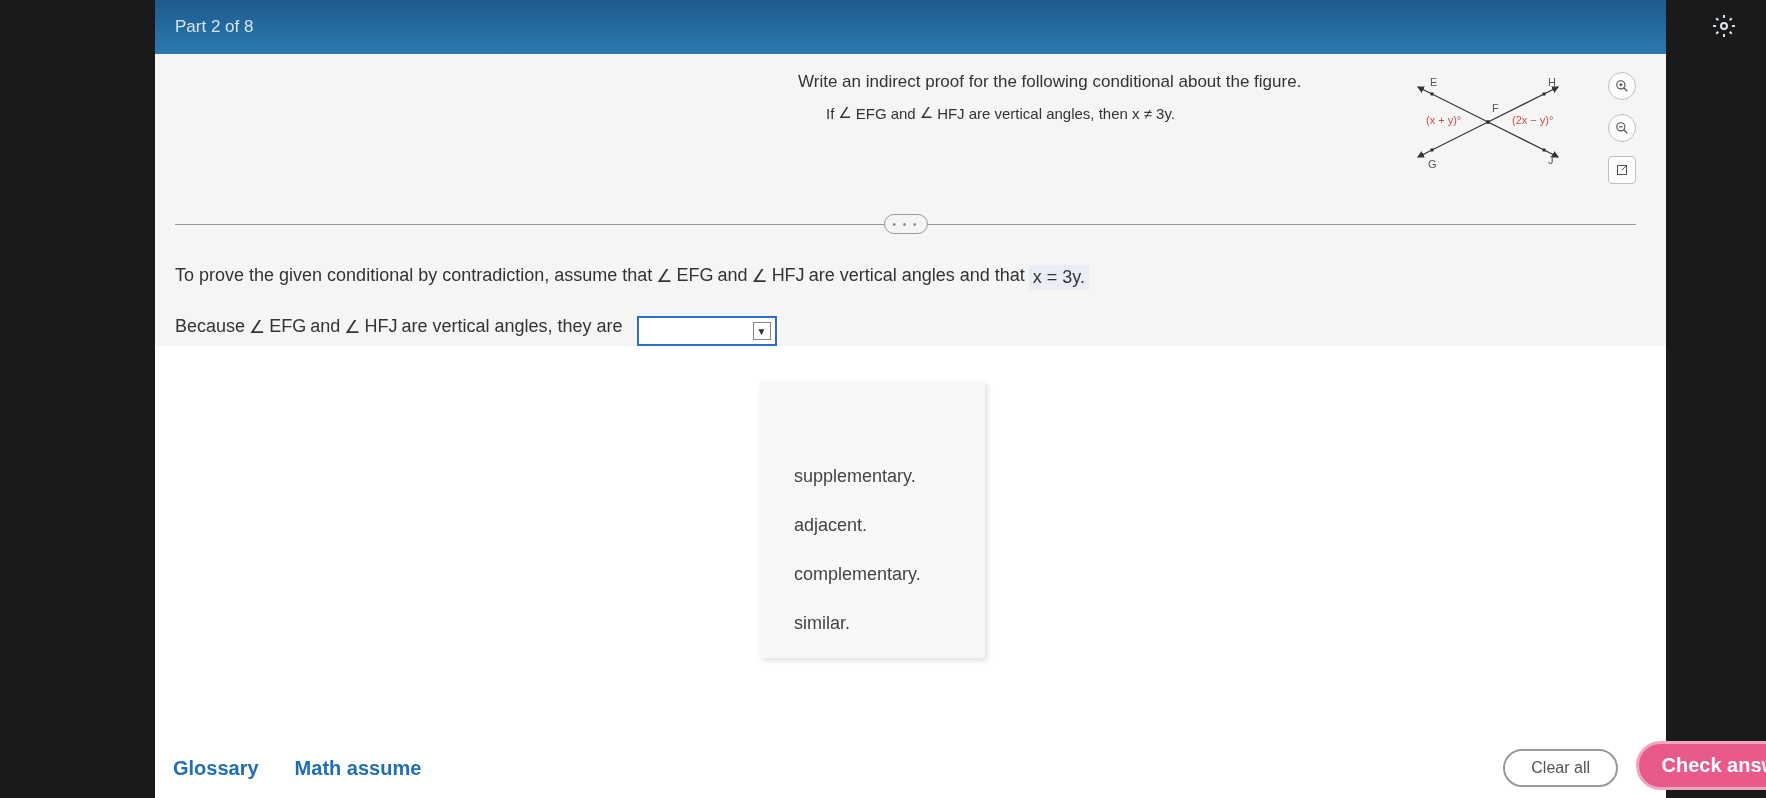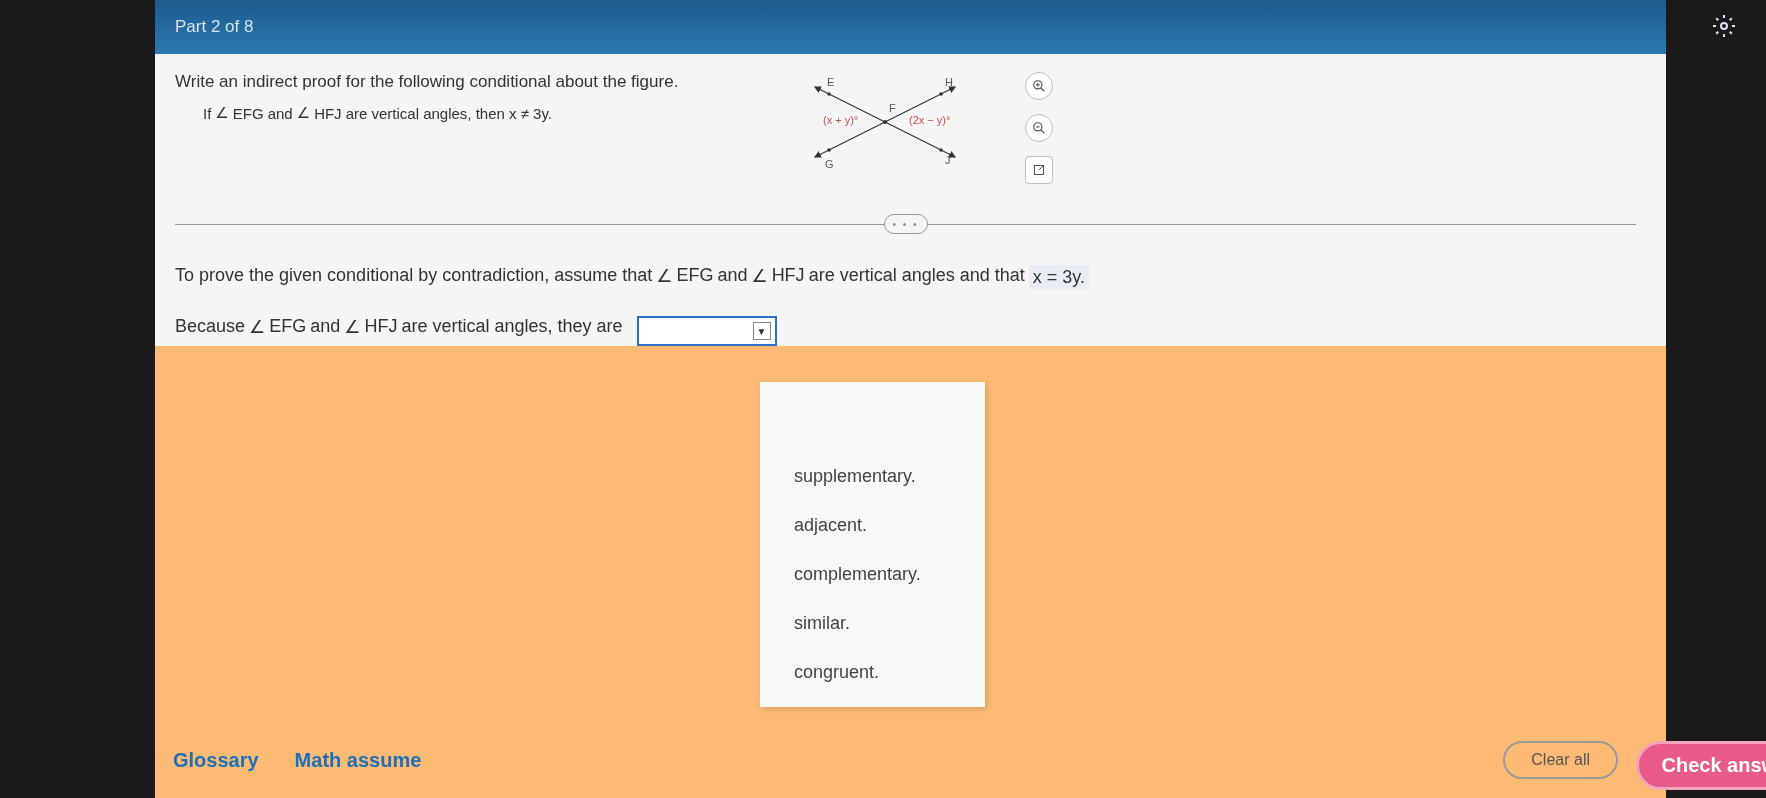--- a/index.html
+++ b/index.html
@@ -4,21 +4,21 @@
 <style>
 * { margin: 0; padding: 0; box-sizing: border-box; }
 body {
   font-family: Arial, Helvetica, sans-serif;
   background: #1a1a1a;
   width: 1766px;
   height: 798px;
   overflow: hidden;
 }
 .frame {
-  background: #fdba74;
+  background: #ffffff;
   margin: 0 100px 0 155px;
   height: 798px;
   position: relative;
 }
 .header-bar {
   background: linear-gradient(to bottom, #1e5a8e, #2a7ab0);
   height: 54px;
   display: flex;
   align-items: center;
   padding: 0 20px;
@@ -42,21 +42,21 @@
   margin-bottom: 12px;
 }
 .problem-condition {
   font-size: 15px;
   color: #333;
   margin-left: 28px;
   display: flex;
   align-items: center;
   gap: 4px;
 }
-.top-row { display: flex; gap: 40px; }
+.top-row { display: flex; gap: 20px; justify-content: flex-end; }
 .figure-area { margin-left: 20px; position: relative; width: 180px; height: 100px; }
 .figure-controls { display: flex; flex-direction: column; gap: 14px; margin-left: 10px; }
 .ctrl-btn {
   width: 28px; height: 28px;
   border: 1px solid #c0c0c0;
   background: #fdfdfd;
   border-radius: 14px;
   display: flex; align-items: center; justify-content: center;
   font-size: 14px; color: #555;
   cursor: pointer;
@@ -99,21 +99,21 @@
   background: #f8f8f6;
   box-shadow: 2px 2px 6px rgba(0,0,0,0.15);
   padding: 70px 0 10px 0;
 }
 .dropdown-item {
   padding: 14px 34px;
   font-size: 18px; color: #444;
   cursor: pointer;
 }
 .footer {
-  position: absolute; bottom: 12px; left: 0; right: 0;
+  position: absolute; bottom: 4px; left: 0; right: 0;
   height: 52px;
   display: flex; align-items: center;
   padding: 0 18px;
 }
 .footer-link {
   color: #1e6fb8; font-weight: bold; font-size: 20px;
   margin-right: 36px; cursor: pointer;
 }
 .footer-spacer { flex: 1; }
 .clear-btn {
@@ -243,21 +243,20 @@
         <div class="dropdown-arrow">▼</div>
       </div>
     </div>
   </div>
 
   <div class="dropdown-menu">
     <div class="dropdown-item">supplementary.</div>
     <div class="dropdown-item">adjacent.</div>
     <div class="dropdown-item">complementary.</div>
     <div class="dropdown-item">similar.</div>
-    <div class="dropdown-item">congruent.</div>
   </div>
 
   <div class="footer">
     <span class="footer-link">Glossary</span>
     <span class="footer-link">Math assume</span>
     <span class="footer-spacer"></span>
     <button class="clear-btn">Clear all</button>
   </div>
   <button class="check-btn">Check answer</button>
 </div>

